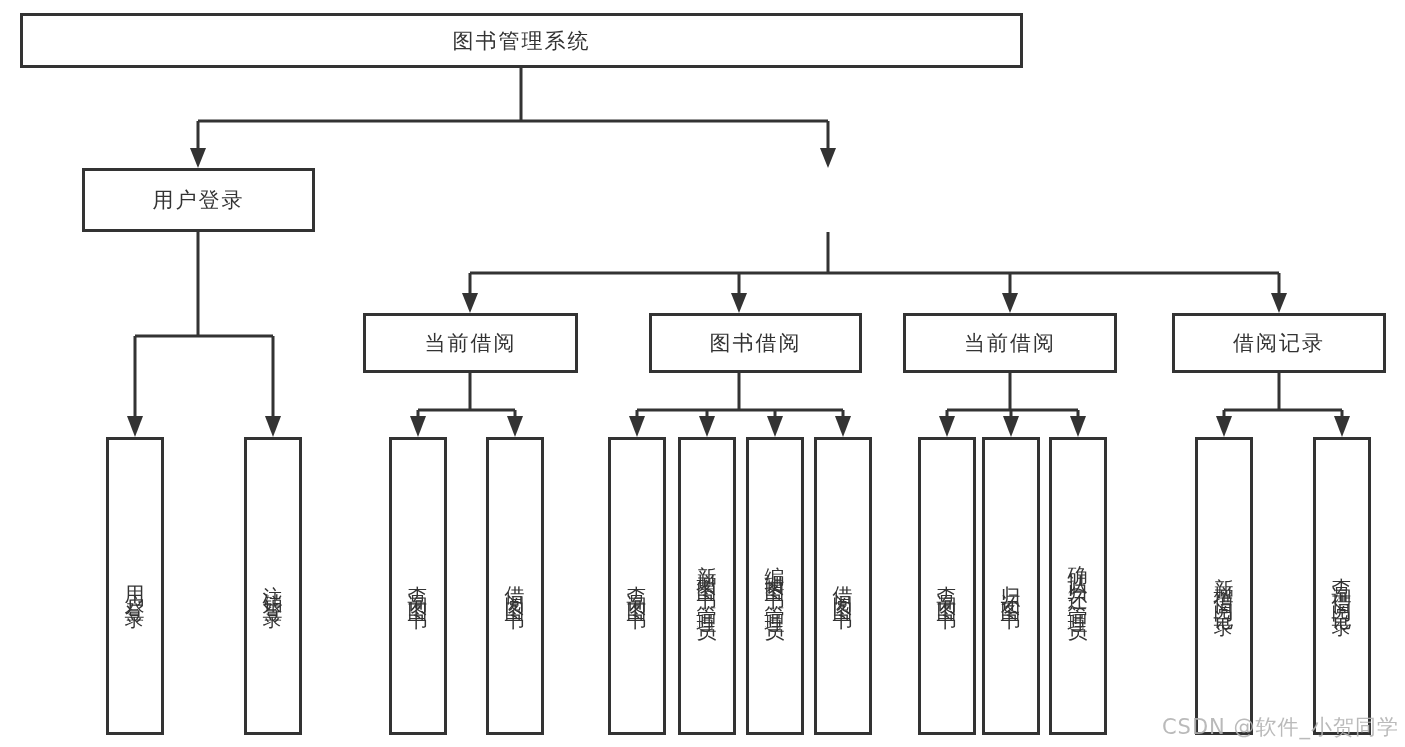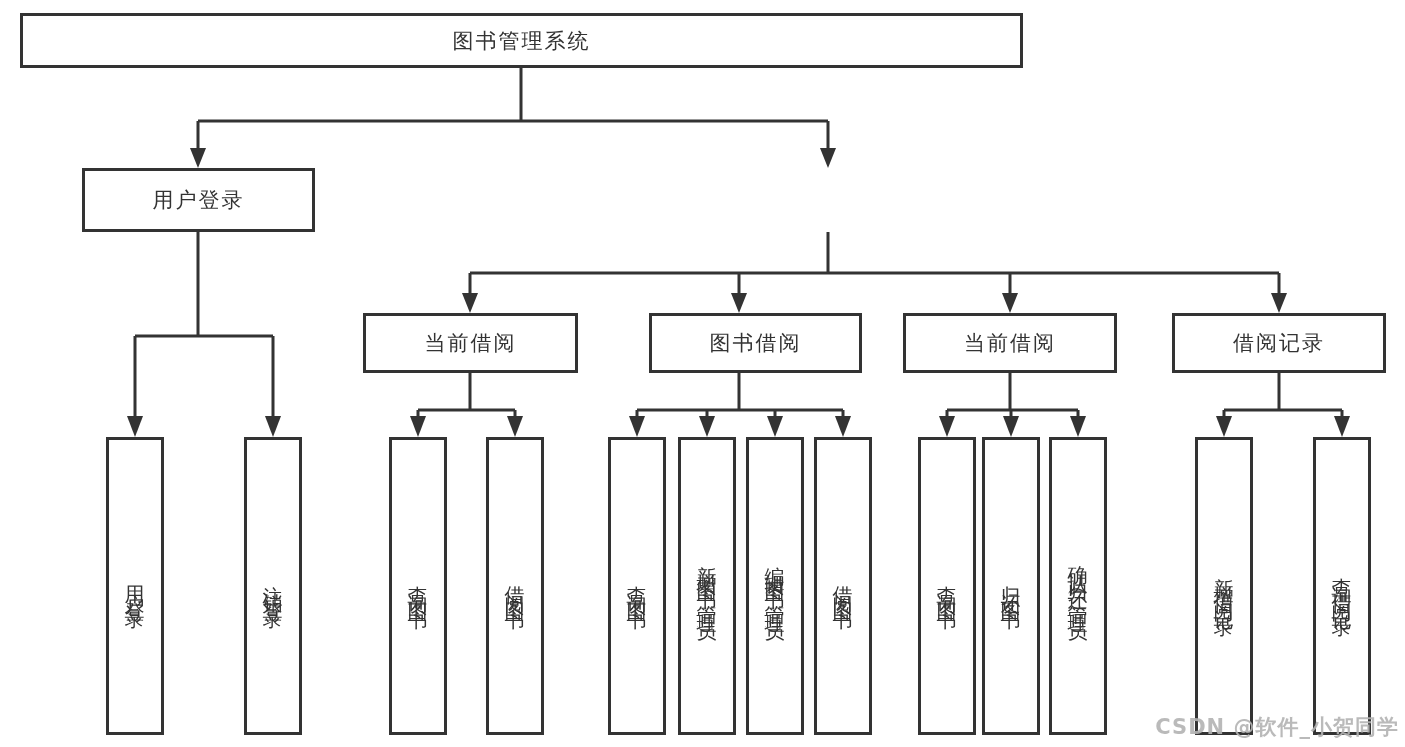--- a/index.html
+++ b/index.html
@@ -52,21 +52,20 @@
   }
   #watermark {
     position: absolute;
     right: 6px;
     bottom: 6px;
     font-size: 21px;
     color: rgba(178, 178, 178, 0.9);
     letter-spacing: 1px;
     z-index: 5;
     white-space: nowrap;
-    font-weight: bold;
   }
 </style>
 </head>
 <body>
 
 <div id="canvas">
 
   <svg id="wires" viewBox="0 0 1405 747" xmlns="http://www.w3.org/2000/svg" stroke="#333333" stroke-width="3" fill="#333333">
 
     <g fill="none">

